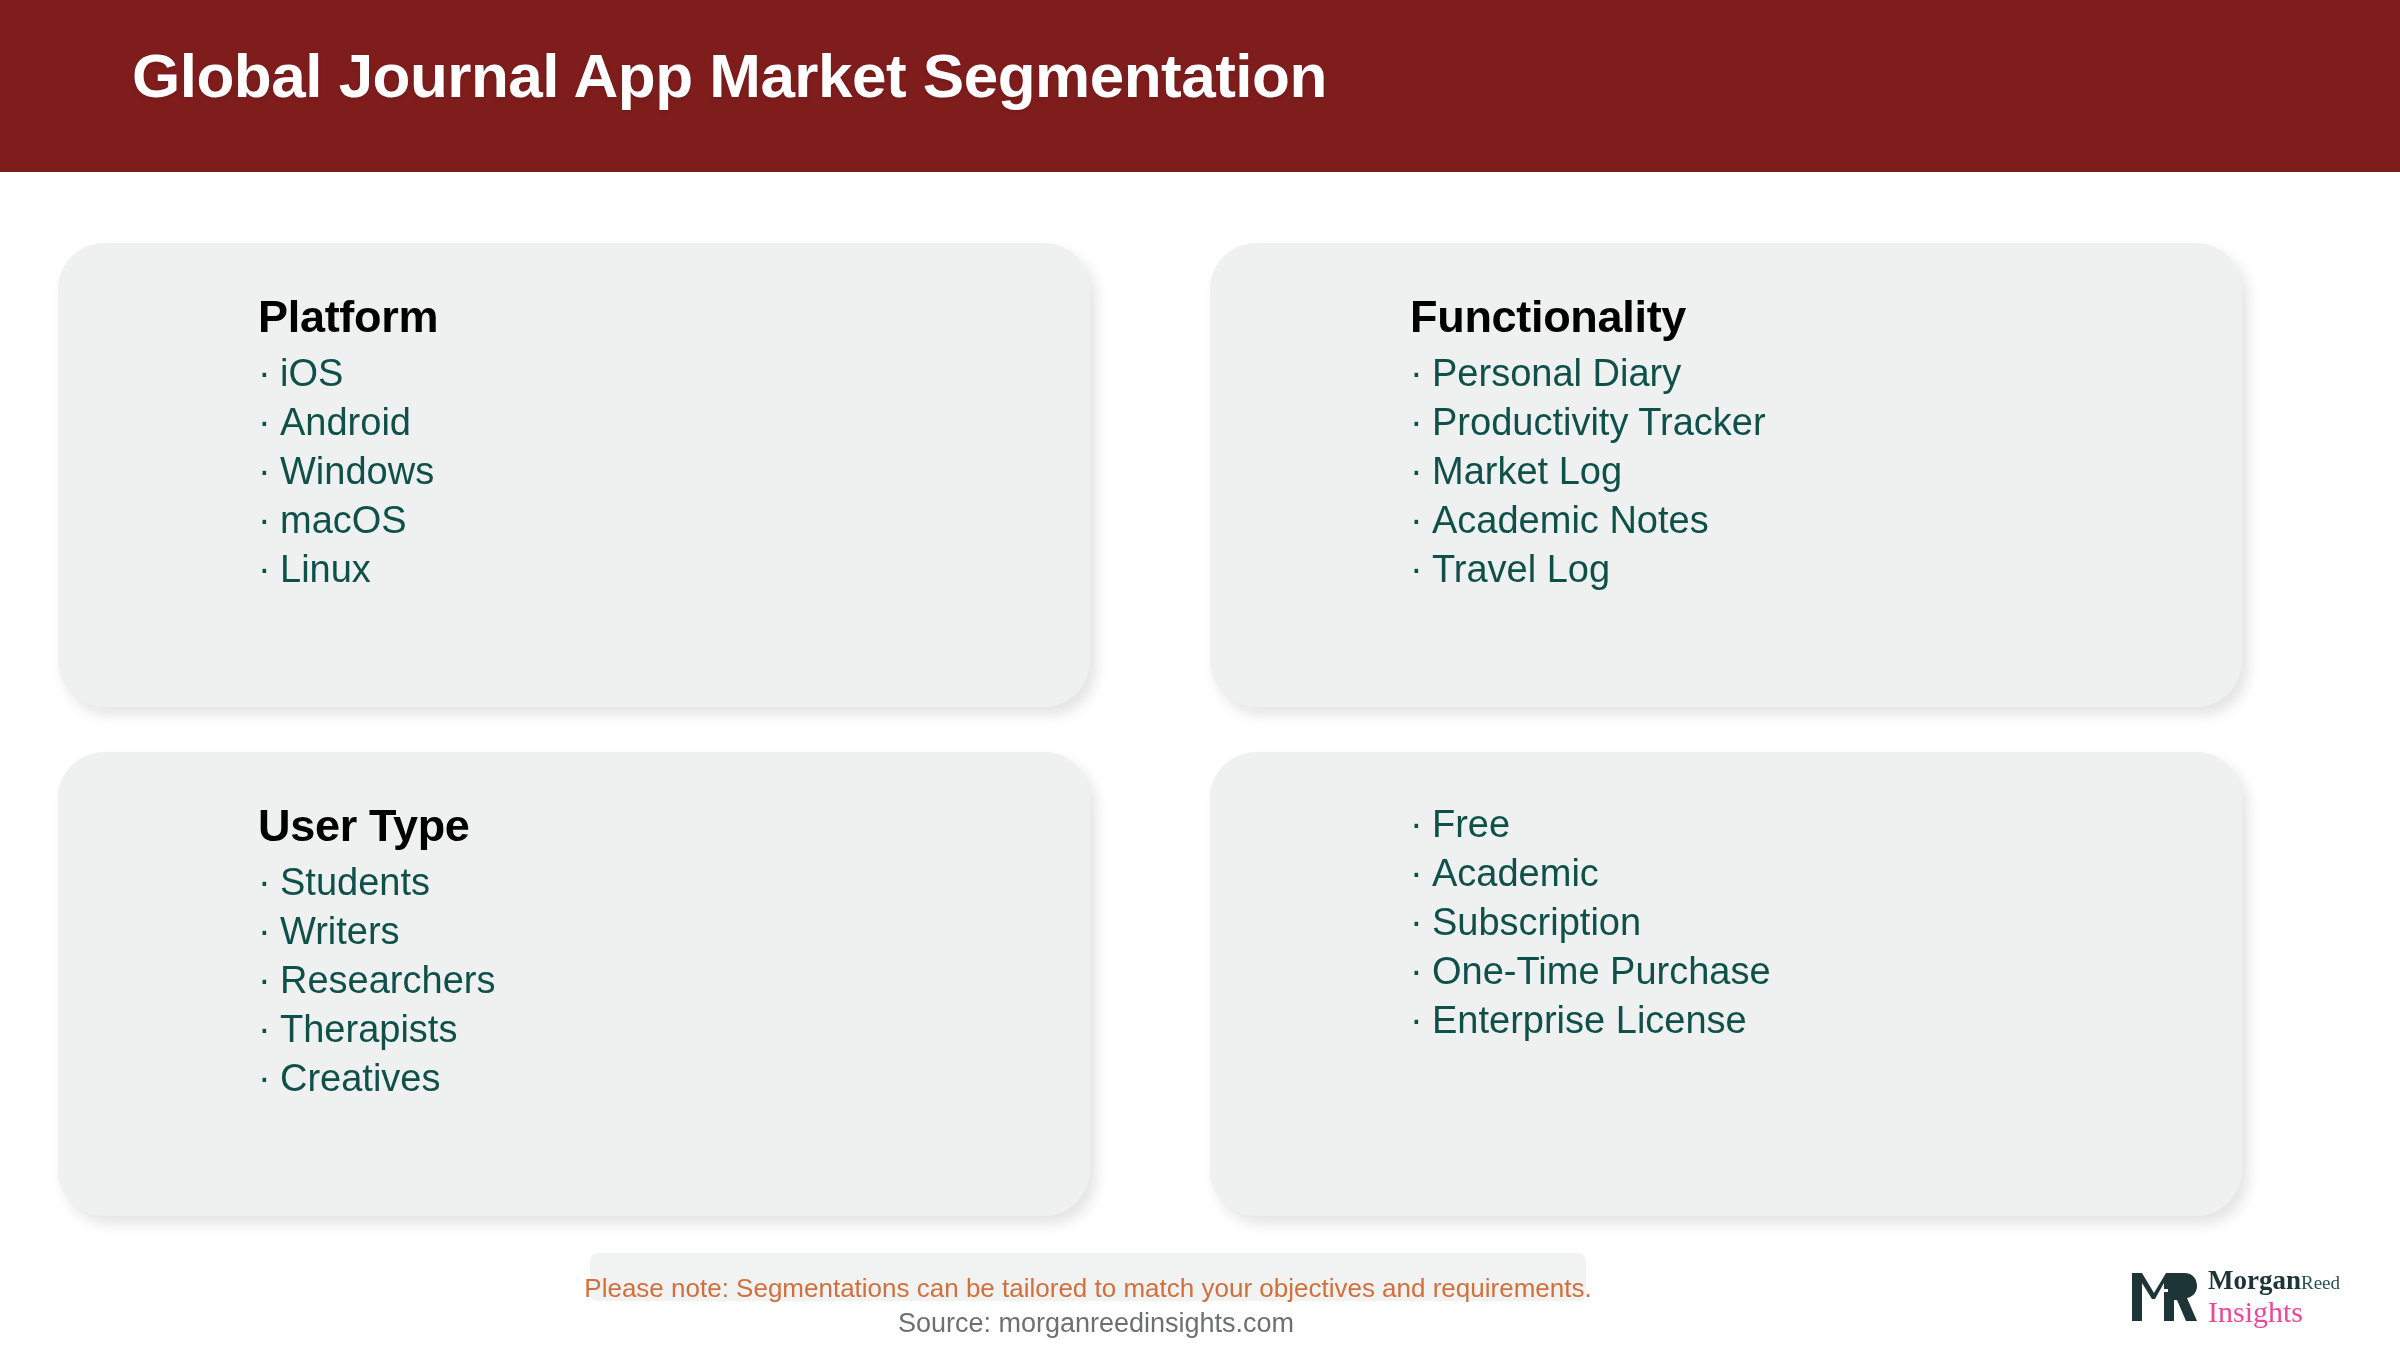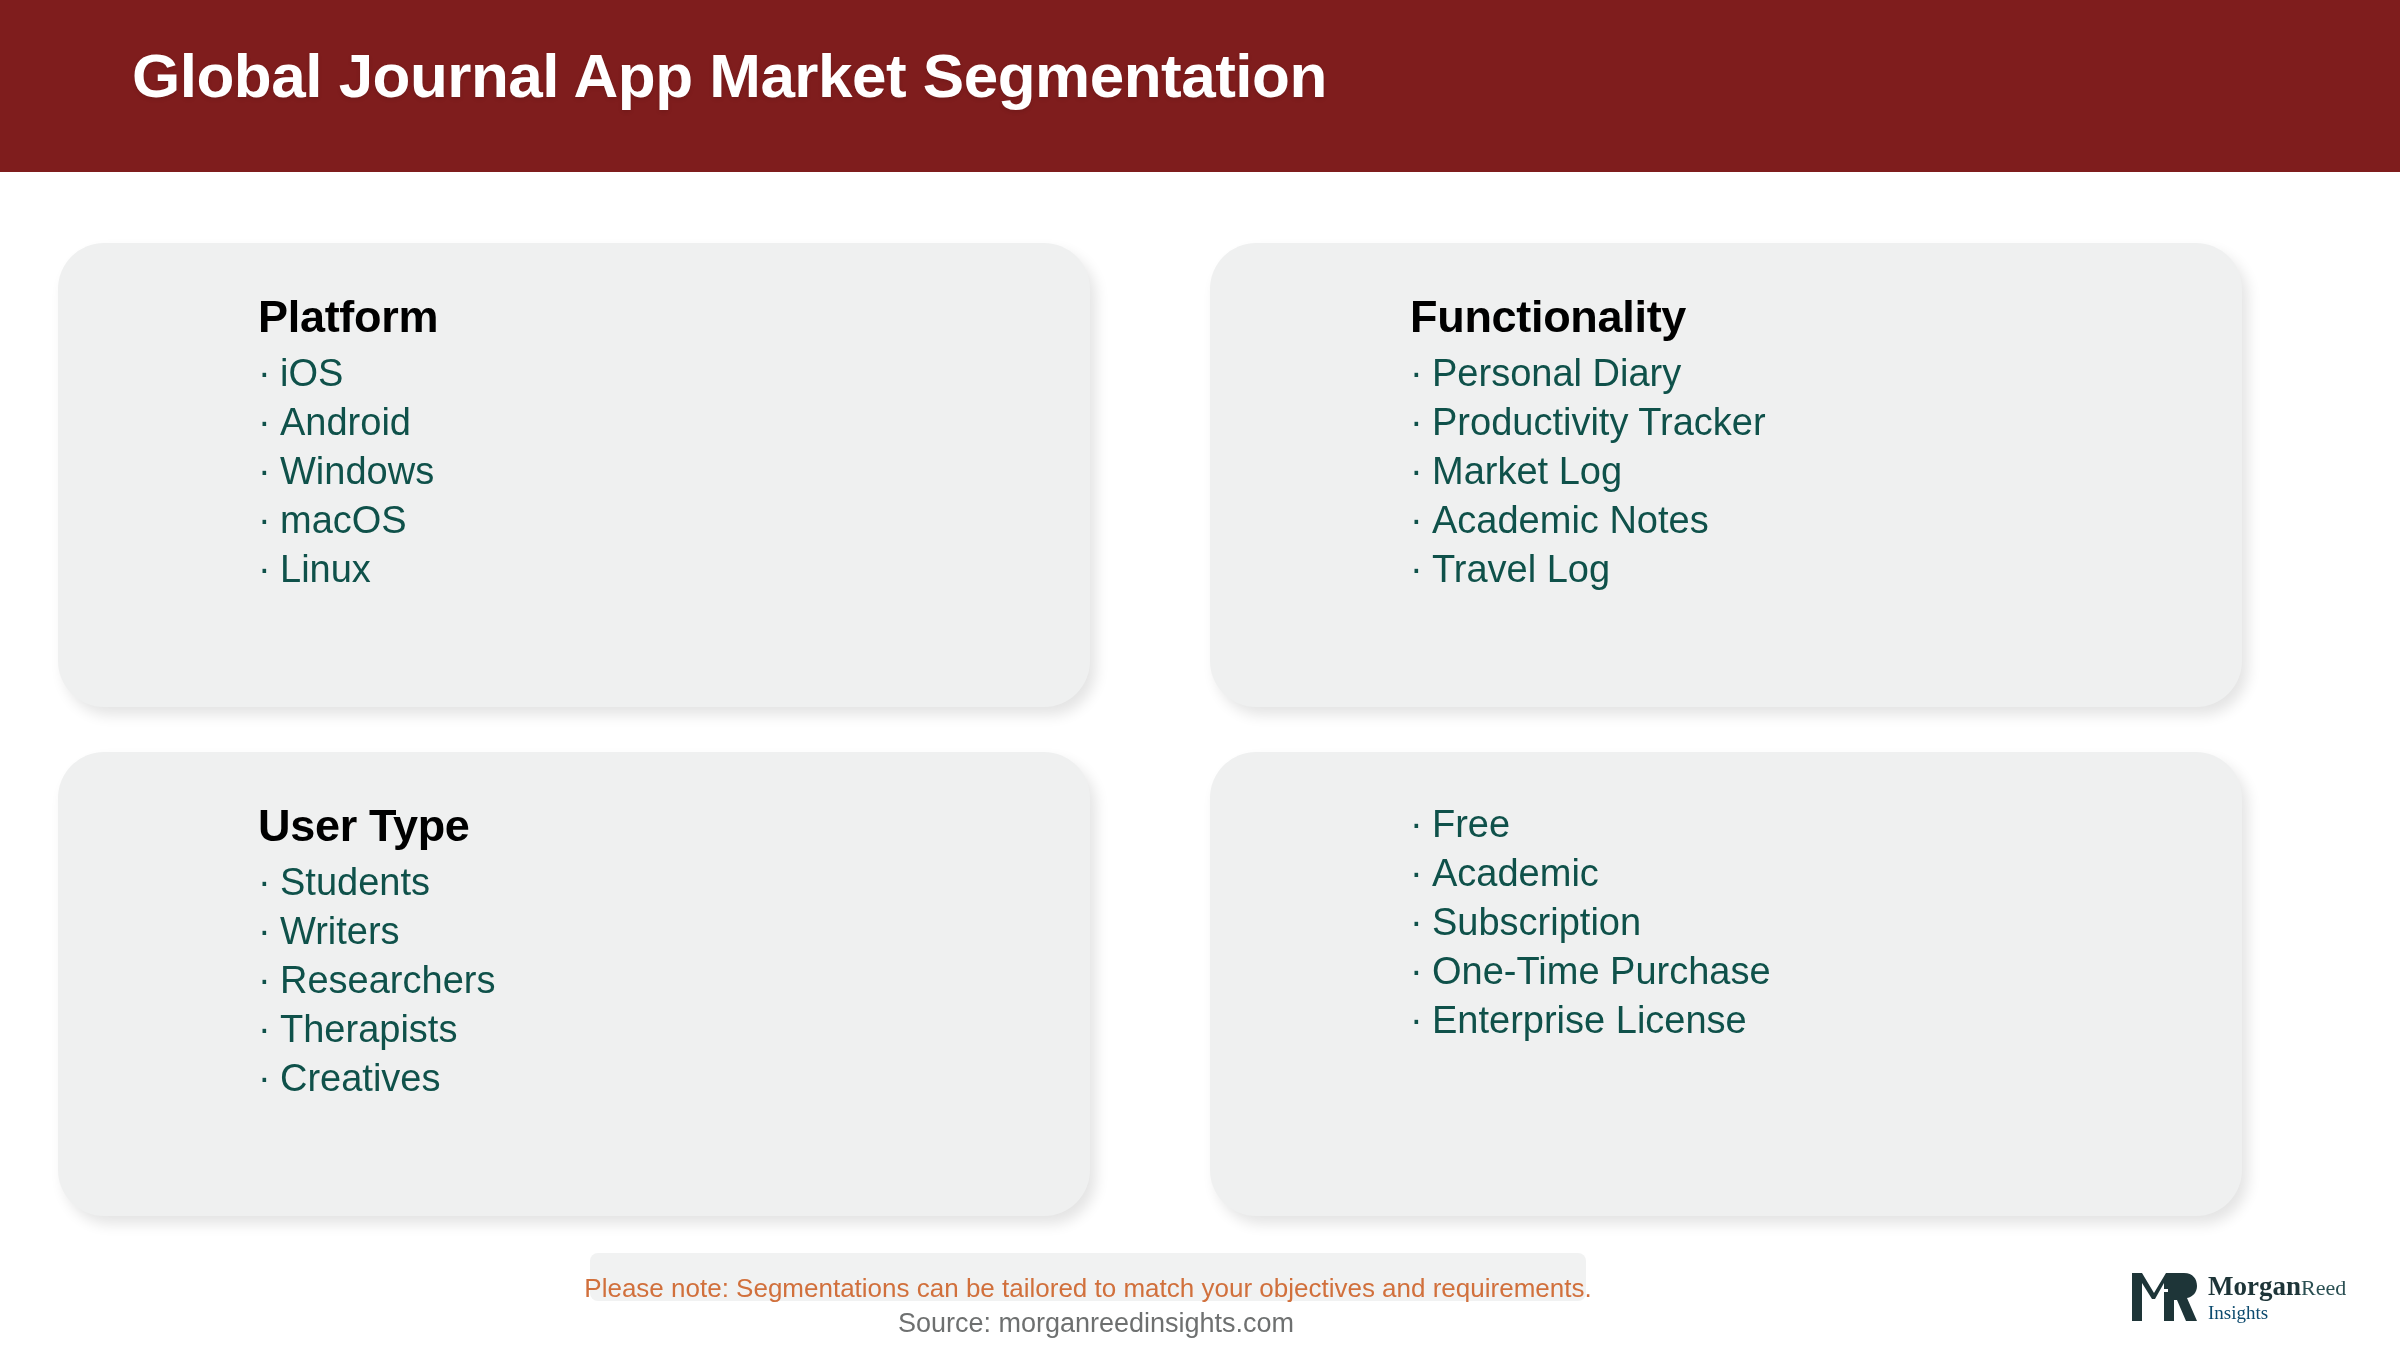--- a/index.html
+++ b/index.html
@@ -147,29 +147,29 @@
   }
   .logo-line1 { white-space: nowrap; }
   .logo-morgan {
     font-family: "Liberation Serif", serif;
     font-size: 27px;
     font-weight: 700;
     color: #1e3538;
   }
   .logo-reed {
     font-family: "Liberation Serif", serif;
-    font-size: 22px;
+    font-size: 19px;
     font-weight: 400;
     color: #2a4f52;
   }
   .logo-insights {
     font-family: "Liberation Serif", serif;
-    font-size: 19px;
+    font-size: 30px;
     font-weight: 400;
-    color: #0c4a6e;
+    color: #ec4899;
     margin-top: 3px;
     white-space: nowrap;
   }
 </style>
 </head>
 <body>
 
 <div class="header-banner">
   <div class="header-title">Global Journal App Market Segmentation</div>
 </div>

